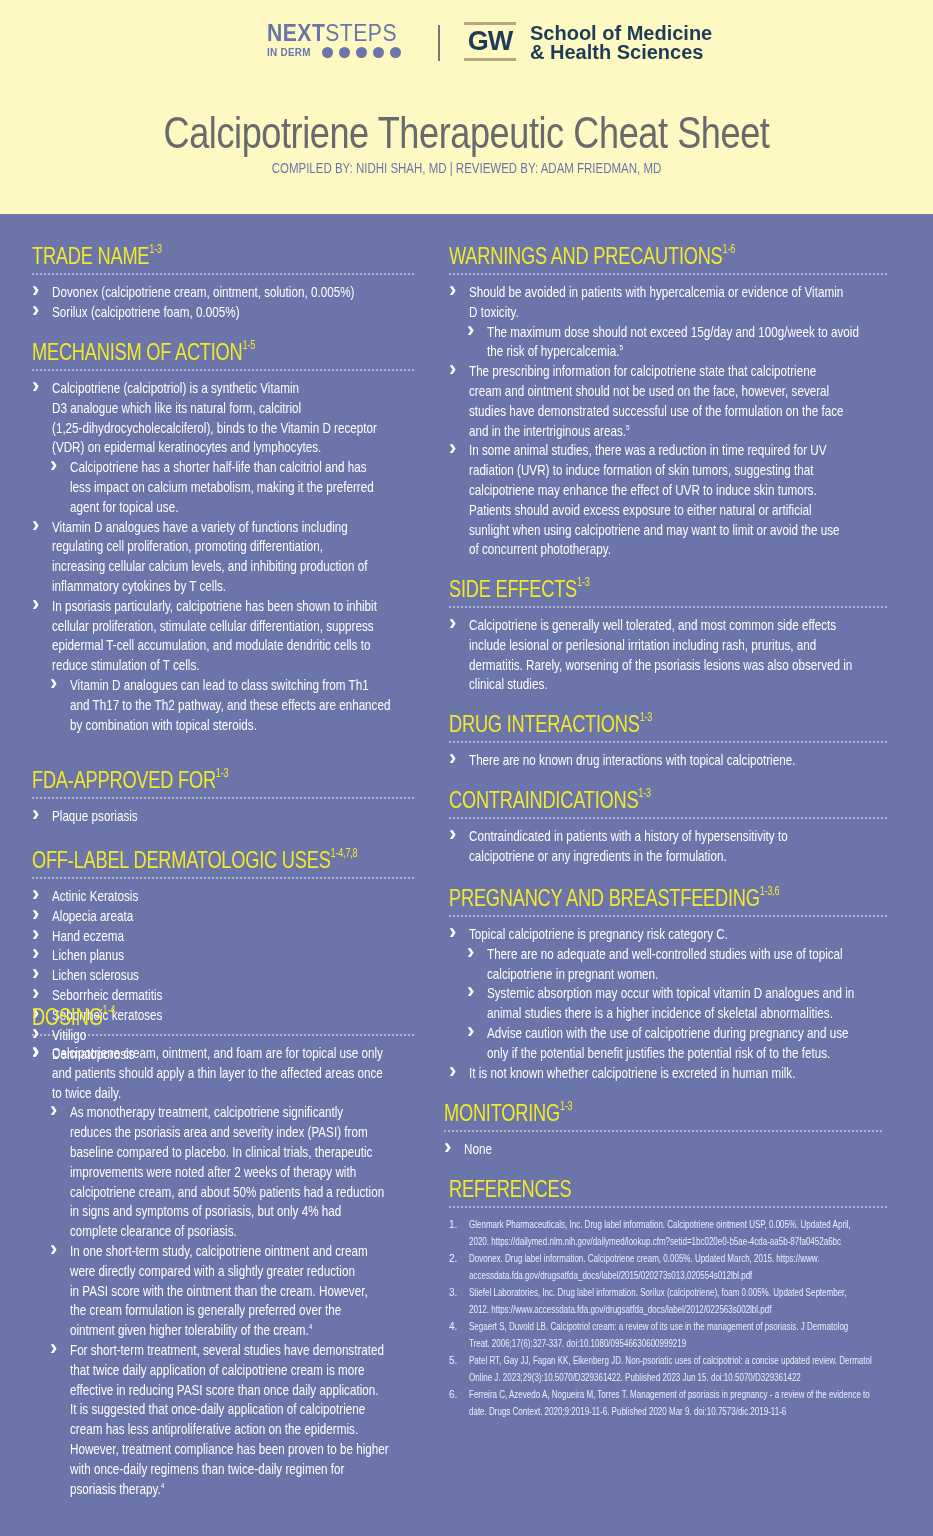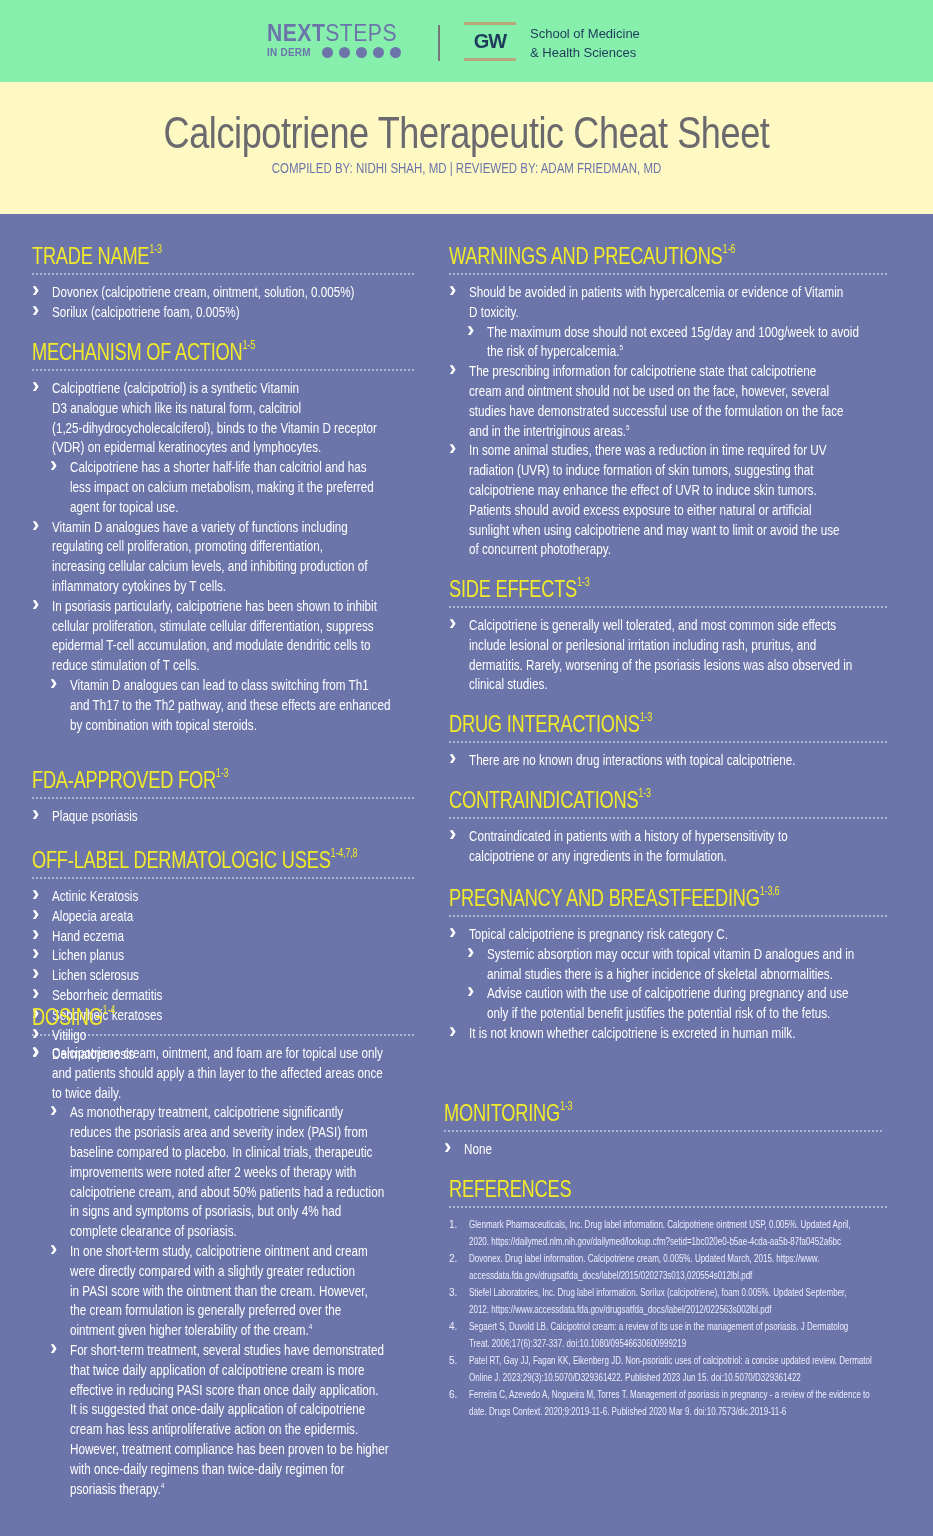--- a/index.html
+++ b/index.html
@@ -1,31 +1,31 @@
 <!DOCTYPE html>
 <html><head>
 <meta charset="utf-8">
 <style>
   * { box-sizing: border-box; margin: 0; padding: 0; }
   html, body { width: 933px; height: 1536px; overflow: hidden; }
   body { background: #6b75aa; font-family: "Liberation Sans", sans-serif; color: #fff; }
-  .topbar { height: 82px; background: #86efac; display: flex; align-items: center; justify-content: center; position: relative; }
+  .topbar { height: 82px; background: #fef9c3; display: flex; align-items: center; justify-content: center; position: relative; }
   .logo-ns { position: absolute; left: 267px; top: 22px; line-height: 1; }
   .ns-title { font-family: "Liberation Sans", sans-serif; font-size: 23px; color: #6b75aa; letter-spacing: 0.5px; transform: scaleX(0.92); transform-origin: left; white-space: nowrap; }
   .ns-title b { font-weight: bold; }
   .ns-title span { font-weight: normal; }
   .ns-sub { display: flex; align-items: center; margin-top: 2px; }
   .ns-sub-text { font-size: 11px; font-weight: bold; color: #6b75aa; letter-spacing: 0.3px; transform: scaleX(0.9); transform-origin: left; }
   .ns-dot { width: 11px; height: 11px; border-radius: 50%; background: #6b75aa; margin-left: 6px; }
   .ns-dot:first-of-type { margin-left: 3px; }
   .logo-divider { position: absolute; left: 438px; top: 25px; width: 2px; height: 36px; background: #777; }
   .logo-gw { position: absolute; left: 464px; top: 22px; width: 52px; height: 42px; }
   .gw-bar { height: 3px; background: #b8a77a; }
-  .gw-text { font-size: 20px; font-weight: bold; color: #1f3b5a; text-align: center; line-height: 33px; letter-spacing: -1px; }
-  .logo-school { position: absolute; left: 530px; top: 24px; font-size: 13px; color: #1f3b5a; line-height: 19px; }
+  .gw-text { font-size: 27px; font-weight: bold; color: #1f3b5a; text-align: center; line-height: 33px; letter-spacing: -1px; }
+  .logo-school { position: absolute; left: 530px; top: 24px; font-size: 20px; color: #1f3b5a; line-height: 19px; font-weight: bold; }
   .titlearea { height: 132px; background: #fef9c3; text-align: center; }
   .title { font-family: "Liberation Sans", sans-serif; font-size: 44px; color: #6a6a6e; padding-top: 26px; letter-spacing: -0.5px; transform: scaleX(0.82); display: inline-block; white-space: nowrap; font-weight: normal; }
   .subtitle { font-size: 14px; color: #6b75aa; margin-top: 2px; transform: scaleX(0.82); display: block; white-space: nowrap; }
   .content { position: relative; }
   .col { position: absolute; top: 0; }
   .col-left { left: 32px; width: 395px; }
   .col-right { left: 449px; width: 455px; }
   .sec-h { font-size: 24px; color: #f2e92a; font-weight: normal; white-space: nowrap; transform: scaleX(0.76); transform-origin: left; line-height: 30px; letter-spacing: -0.3px; }
   .sec-h sup { font-size: 12px; vertical-align: 11px; line-height: 0; }
   .sec-rule { border-bottom: 2px dotted rgba(255,255,255,0.45); margin: 2px 0 8px 0; width: 382px; }
@@ -175,20 +175,21 @@
       <ul class="b">
           <li><span class="t">Contraindicated in patients with a history of hypersensitivity to</span><br><span class="t">calcipotriene or any ingredients in the formulation.</span></li>
         </ul>
     </div>
 
     <div class="sec" style="top:669px">
       <div class="sec-h"><span>PREGNANCY AND BREASTFEEDING</span><sup>1-3,6</sup></div>
       <div class="sec-rule"></div>
       <ul class="b">
         <li><span class="t">Topical calcipotriene is pregnancy risk category C.</span></li>
+        <li class="sub"><span class="t">There are no adequate and well-controlled studies with use of topical</span><br><span class="t">calcipotriene in pregnant women.</span></li>
         <li class="sub"><span class="t">Systemic absorption may occur with topical vitamin D analogues and in</span><br><span class="t">animal studies there is a higher incidence of skeletal abnormalities.</span></li>
         <li class="sub"><span class="t">Advise caution with the use of calcipotriene during pregnancy and use</span><br><span class="t">only if the potential benefit justifies the potential risk of to the fetus.</span></li>
         <li><span class="t">It is not known whether calcipotriene is excreted in human milk.</span></li>
       </ul>
     </div>
 
     <div class="sec" style="top:884px; left:-5px">
       <div class="sec-h"><span>MONITORING</span><sup>1-3</sup></div>
       <div class="sec-rule"></div>
       <ul class="b">

